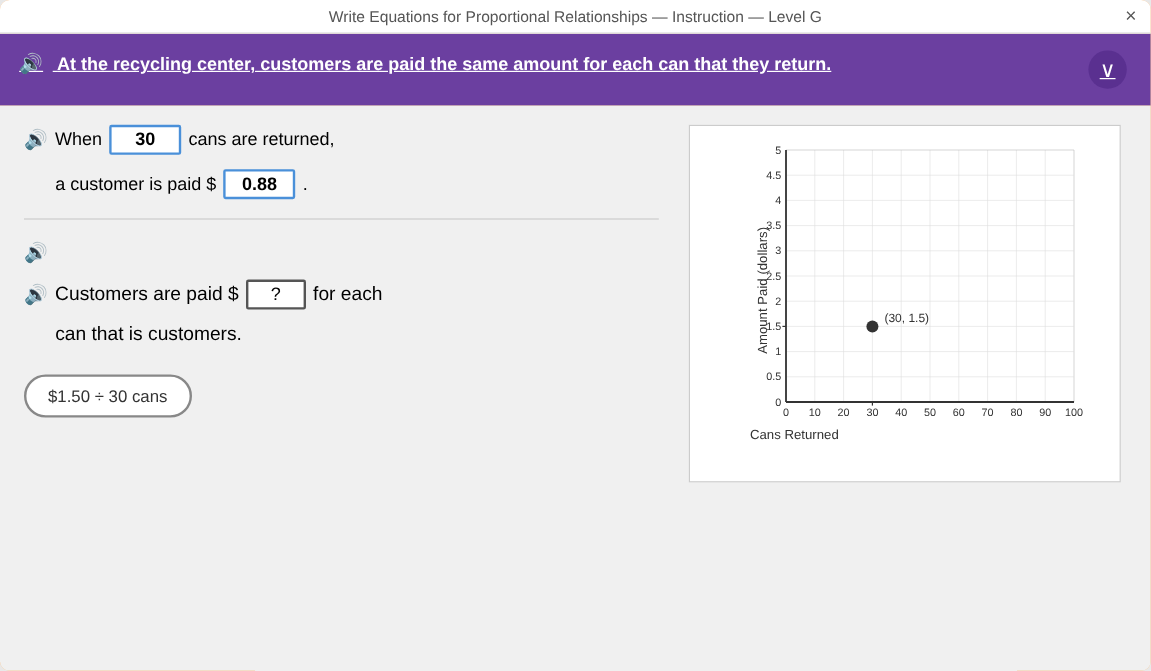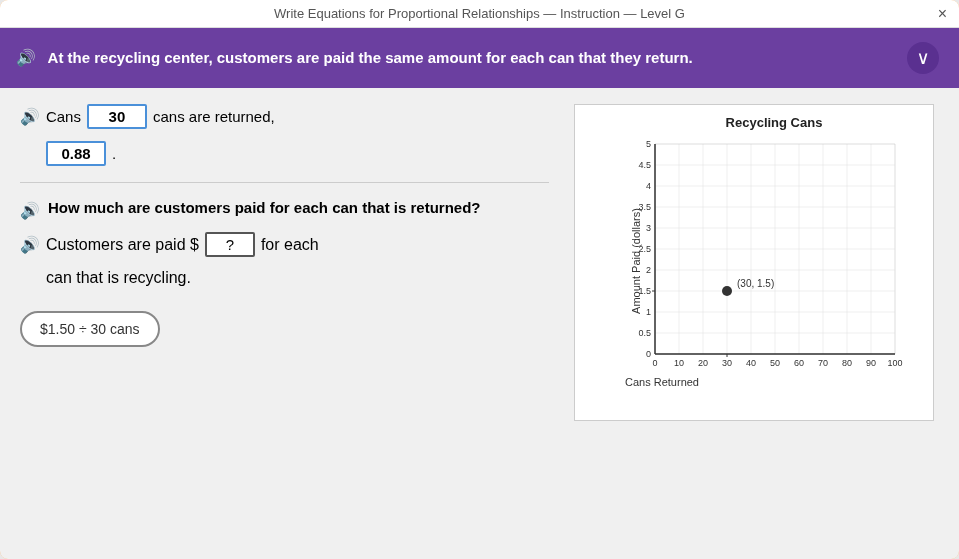--- a/index.html
+++ b/index.html
@@ -35,22 +35,23 @@
       transform: translateY(-50%);
       font-size: 16px;
       color: #555;
       cursor: pointer;
     }
     .header-banner {
       background: #6b3fa0;
       color: white;
       padding: 14px 20px 14px 16px;
       display: flex;
-      align-items: center;
+      align-items: flex-start;
       justify-content: space-between;
+      text-decoration: underline;
     }
     .header-text {
       font-size: 15px;
       font-weight: bold;
       line-height: 1.5;
       flex: 1;
     }
     .speaker-icon {
       margin-right: 8px;
       font-size: 16px;
@@ -196,54 +197,53 @@
       <span>∨</span>
     </button>
   </div>
 
   <div class="content-area">
 
     <div class="left-panel">
 
       <div class="question-row">
         <span style="font-size:16px;">🔊</span>
-        <span>Cans</span>
+        <span>When</span>
         <div class="answer-box">30</div>
         <span>cans are returned,</span>
       </div>
       <div class="question-row" style="margin-left:26px;">
+        <span>a customer is paid $</span>
         <div class="answer-box">0.88</div>
         <span>.</span>
       </div>
 
       <div class="section-divider"></div>
 
       <div style="display:flex; align-items:flex-start; gap:8px;">
         <span style="font-size:16px; margin-top:2px;">🔊</span>
-        <span class="bold-question">How much are customers paid for each can that is returned?</span>
       </div>
 
       <div style="display:flex; align-items:center; gap:6px; flex-wrap:wrap;">
         <span style="font-size:16px;">🔊</span>
         <span>Customers are paid $</span>
         <div class="answer-box-question">?</div>
         <span>for each</span>
       </div>
       <div style="margin-left:26px;">
-        <span>can that is recycling.</span>
+        <span>can that is customers.</span>
       </div>
 
       <div style="margin-top: 12px;">
         <div class="hint-box">$1.50 ÷ 30 cans</div>
       </div>
     </div>
 
     <div class="right-panel">
       <div class="graph-container">
-        <div class="graph-title">Recycling Cans</div>
         <div style="position:relative; display:inline-block;">
           <div class="y-axis-label">Amount Paid (dollars)</div>
           <div class="graph-canvas">
             <svg class="chart-svg" viewBox="0 0 280 240" xmlns="http://www.w3.org/2000/svg">
 
               <line x1="30" y1="10" x2="30" y2="220" stroke="#bbb" stroke-width="0.5"></line>
               <line x1="54" y1="10" x2="54" y2="220" stroke="#ddd" stroke-width="0.5"></line>
               <line x1="78" y1="10" x2="78" y2="220" stroke="#ddd" stroke-width="0.5"></line>
               <line x1="102" y1="10" x2="102" y2="220" stroke="#ddd" stroke-width="0.5"></line>
               <line x1="126" y1="10" x2="126" y2="220" stroke="#ddd" stroke-width="0.5"></line>

